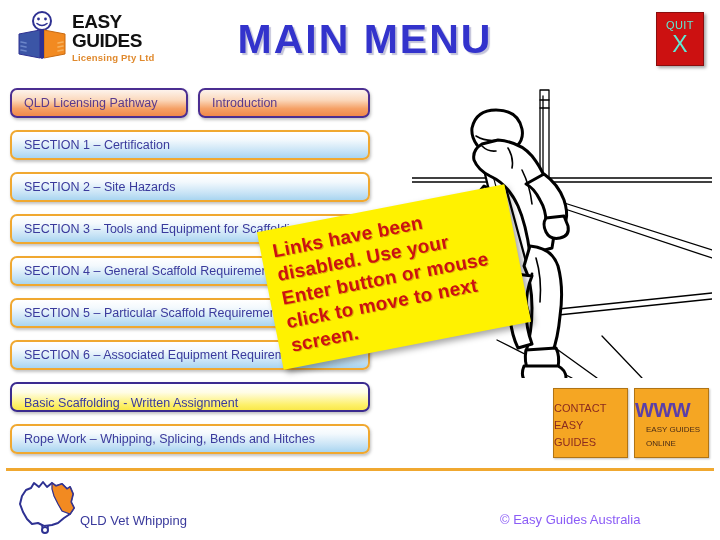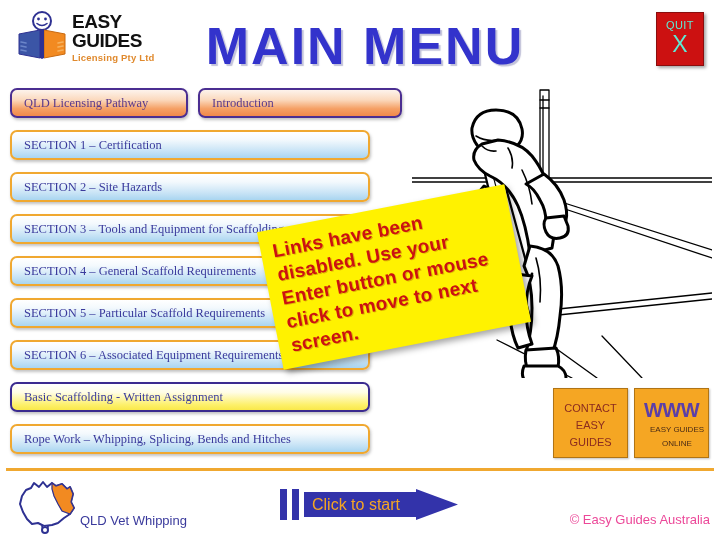--- a/index.html
+++ b/index.html
@@ -46,21 +46,21 @@
     letter-spacing: 0.2px;
     color: #E08A2E;
     margin-top: 2px;
   }
 
   #page-title {
     position: absolute;
     left: 200px; top: 16px;
     width: 330px;
     text-align: center;
-    font-size: 52px;
+    font-size: 41px;
     font-weight: bold;
     letter-spacing: 2px;
     color: #3333CC;
     text-shadow: 2px 2px 1px rgba(120,120,170,0.45);
   }
 
   #quit-button {
     position: absolute;
     left: 656px; top: 12px;
     width: 48px; height: 54px;
@@ -77,21 +77,21 @@
     padding-top: 5px;
     letter-spacing: 0.4px;
   }
   #quit-button .q-x {
     font-size: 23px;
     line-height: 25px;
     font-weight: normal;
   }
 
   
-  #menu { position: absolute; left: 10px; top: 88px; width: 360px; font-family: Liberation Serif, serif; }
+  #menu { position: absolute; left: 10px; top: 88px; width: 360px; }
   .mbtn {
     position: relative;
     height: 30px;
     border-radius: 7px;
     display: flex;
     align-items: center;
     padding-left: 12px;
     font-size: 12.5px;
     color: #33338f;
     white-space: nowrap;
@@ -106,25 +106,26 @@
   }
   .mbtn.blue {
     border: 2px solid #F0A830;
     background: linear-gradient(to bottom, #ffffff 0%, #f3f9fd 30%, #c9e4f6 72%, #a9d5f0 100%);
     color: #3a3a9c;
   }
   .mbtn.yellow {
     border: 2px solid #3B2B8F;
     background: linear-gradient(to bottom, #ffffff 0%, #fffde6 32%, #fdf06a 80%, #f9e84a 100%);
     color: #3a3a9c;
+    align-items: flex-end;
   }
   #row-top { display: flex; gap: 10px; margin-bottom: 12px; }
   #row-top .mbtn { flex: 0 0 auto; }
   #btn-qld { width: 178px; }
-  #btn-intro { width: 204px; border-radius: 7px; }
+  #btn-intro { width: 172px; border-radius: 7px; }
   .mrow { width: 360px; margin-bottom: 12px; border-radius: 12px; }
 
   
   #illustration {
     position: absolute;
     left: 412px; top: 78px;
     width: 300px; height: 300px;
   }
 
   
@@ -142,21 +143,21 @@
     line-height: 24px;
     letter-spacing: 0.3px;
     text-shadow: 1px 1px 0 rgba(120,0,0,0.25);
   }
 
   
   .obox {
     position: absolute;
     background: #F5A623;
     border: 1px solid #b07415;
-    text-align: center;
+    text-align: left;
     cursor: pointer;
     box-shadow: 1px 1px 2px rgba(0,0,0,0.25);
   }
   #contact-box {
     left: 553px; top: 388px;
     width: 75px; height: 70px;
     padding-top: 11px;
     font-size: 11px;
     line-height: 17px;
     color: #8B2B1F;
@@ -219,23 +220,23 @@
     left: 32px; top: 3px;
     width: 118px; height: 31px;
     display: flex; align-items: center;
     font-size: 16px;
     color: #F5A623;
   }
   #copyright {
     position: absolute;
     left: 500px; top: 512px;
     width: 210px;
-    text-align: right;
+    text-align: left;
     font-size: 13px;
-    color: #ec4899;
+    color: #8b5cf6;
   }
 </style>
 </head>
 <body>
 
 <div id="stage">
 
   <div id="logo">
     <div id="logo-mark">
       <svg viewBox="0 0 56 56" width="56" height="56">
@@ -422,26 +423,16 @@
       <path d="M38 5 L42 8 L48 6 L53 11 L56 9 L59 16 L57 24 L60 30 L56 36
                L48 33 L44 26 L40 18 L38 11 Z" fill="#F28A21" stroke="#F28A21" stroke-width="0.5"></path>
       <path d="M38 5 L42 8 L48 6 L53 11 L56 9 L59 16 L57 24 L60 30 L56 36
                L48 33 L44 26 L40 18 L38 11 Z" fill="none" stroke="#2E3192" stroke-width="1.2"></path>
       <path d="M28 48 q2 6 3 6 q2 0 3 -6" fill="#ffffff" stroke="#2E3192" stroke-width="2"></path>
       <ellipse cx="31" cy="52" rx="3" ry="3" fill="#ffffff" stroke="#2E3192" stroke-width="2"></ellipse>
     </svg>
   </div>
   <div id="edition-label">QLD Vet Whipping</div>
 
-  <div id="start-arrow">
-    <div class="bar b1"></div>
-    <div class="bar b2"></div>
-    <div class="arrow-body">
-      <svg viewBox="0 0 154 31" width="154" height="31" preserveAspectRatio="none">
-        <path d="M0 3 L112 3 L112 0 L154 15.5 L112 31 L112 28 L0 28 Z" fill="#3333AA"></path>
-      </svg>
-    </div>
-    <div class="arrow-label">Click to start</div>
-  </div>
 
   <div id="copyright">© Easy Guides Australia</div>
 
 </div>
 
 </body></html>

